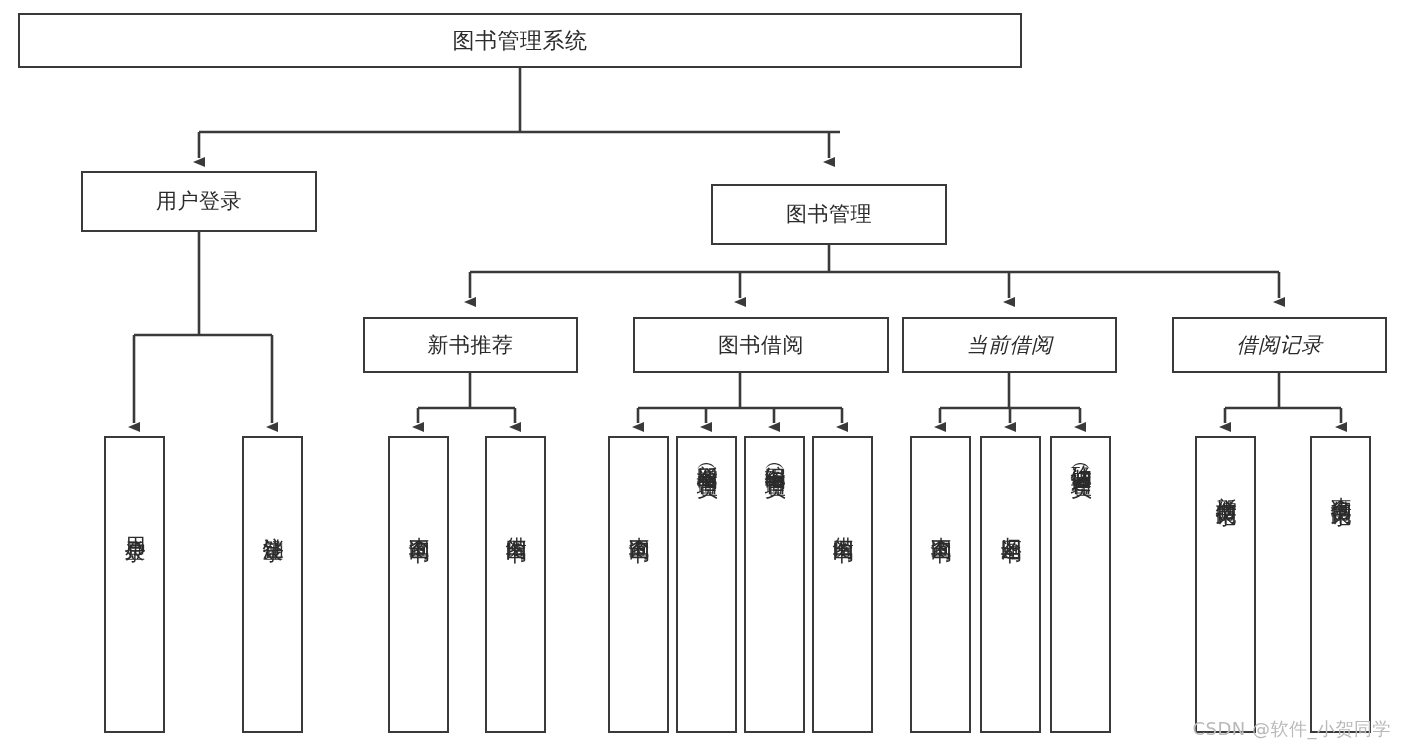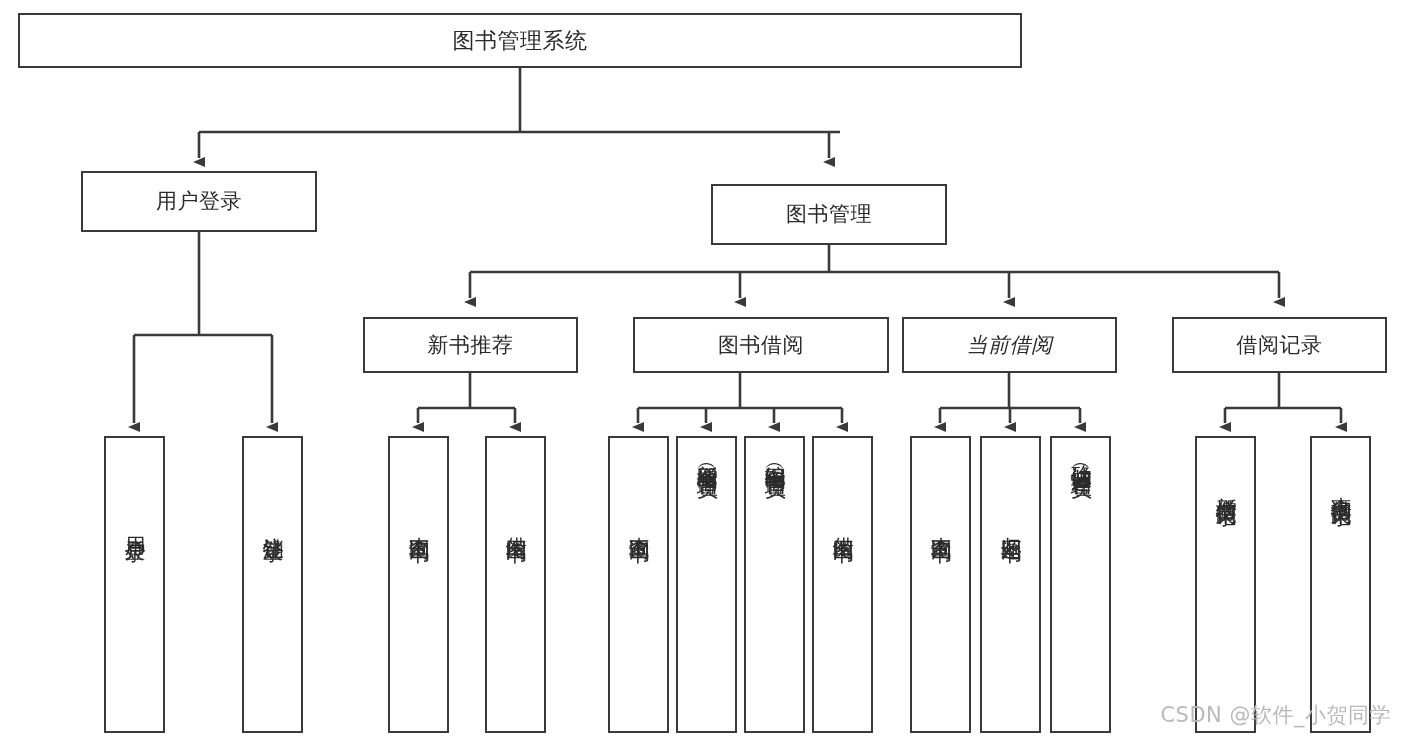--- a/index.html
+++ b/index.html
@@ -55,22 +55,22 @@
     writing-mode: vertical-rl;
     text-orientation: upright;
     font-size: 21px;
     line-height: 1.12;
     letter-spacing: 2px;
     white-space: nowrap;
   }
   #watermark {
     position: absolute;
     right: 14px;
-    bottom: 18px;
-    font-size: 21px;
+    bottom: 6px;
+    font-size: 18px;
     color: #b9b9b9;
     letter-spacing: 0.5px;
     z-index: 5;
     white-space: nowrap;
   }
 </style>
 </head>
 <body>
 
 <div id="diagram-root">
@@ -142,21 +142,21 @@
   </div>
 
   <div class="node horizontal" style="left:633px; top:317px; width:256px; height:56px;">
     <span class="node-label">图书借阅</span>
   </div>
 
   <div class="node horizontal" style="left:902px; top:317px; width:215px; height:56px;font-style:italic;">
     <span class="node-label">当前借阅</span>
   </div>
 
-  <div class="node horizontal" style="left:1172px; top:317px; width:215px; height:56px;">
+  <div class="node horizontal" style="left:1172px; top:317px; width:215px; height:56px;font-style:italic;">
     <span class="node-label">借阅记录</span>
   </div>
 
   <div class="node vertical" style="left:104px; top:436px; width:61px; height:297px; padding-top:82px;">
     <span class="node-label">用户登录</span>
   </div>
 
   <div class="node vertical" style="left:242px; top:436px; width:61px; height:297px; padding-top:82px;">
     <span class="node-label">注销登录</span>
   </div>

